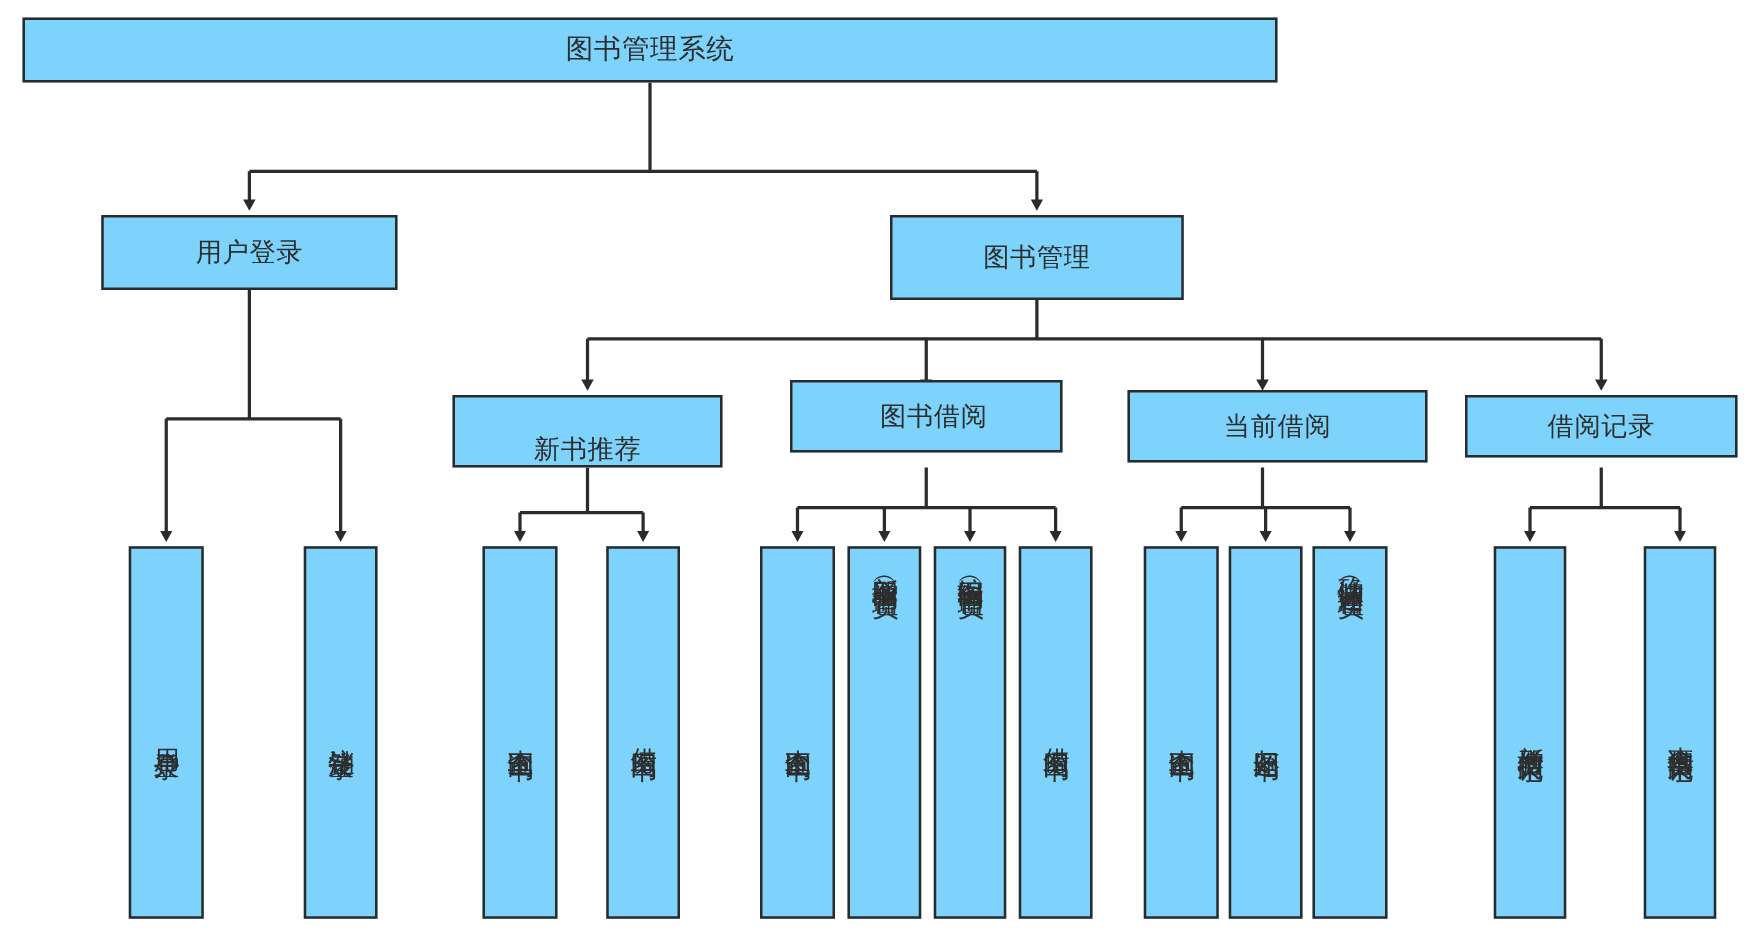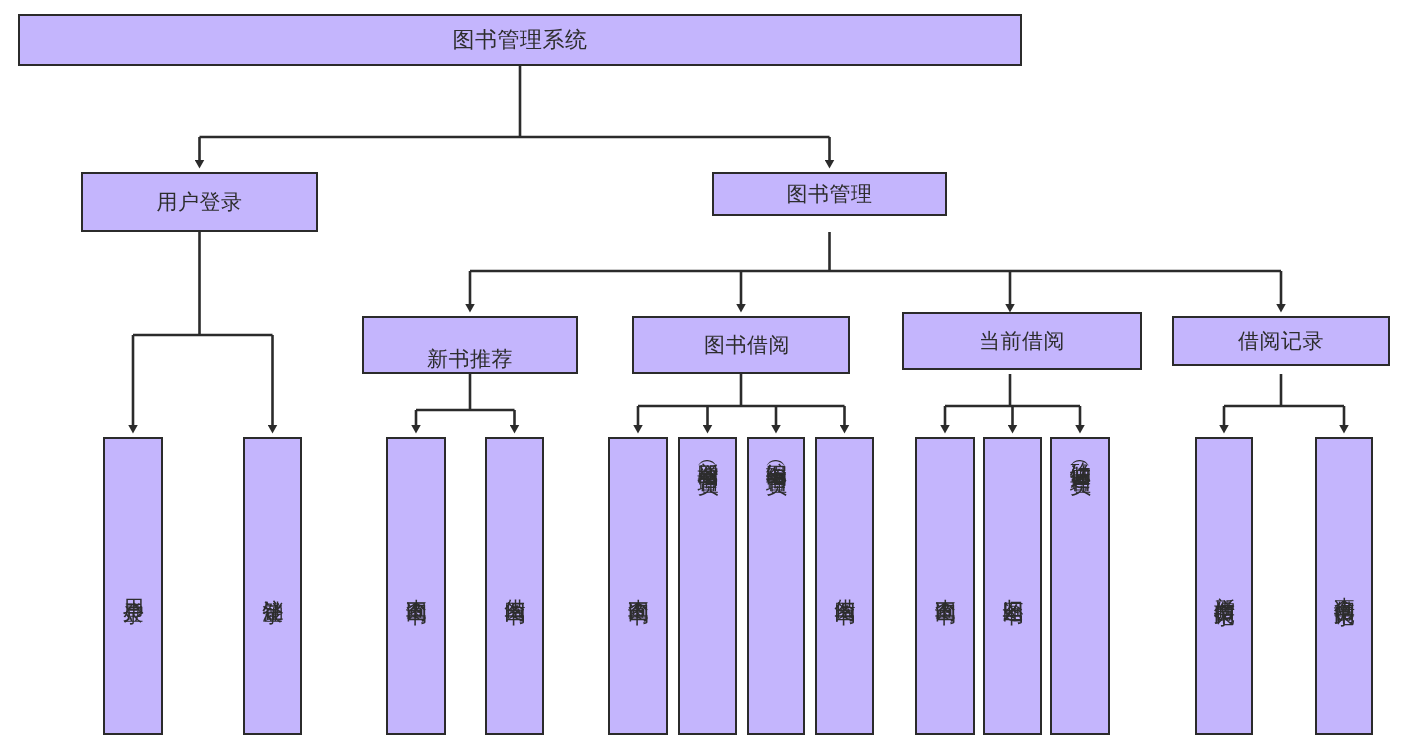--- a/index.html
+++ b/index.html
@@ -21,21 +21,21 @@
     position: absolute;
     left: 0;
     top: 0;
     width: 1405px;
     height: 747px;
     pointer-events: none;
   }
   .node {
     position: absolute;
     box-sizing: border-box;
-    background: #c4b5fd;
+    background: #7dd3fc;
     border: 2px solid #2b2b2b;
     display: flex;
     align-items: center;
     justify-content: center;
     z-index: 2;
   }
   .node .node-label {
     color: #2d2d2d;
     text-align: center;
     line-height: 1.18;
@@ -126,27 +126,27 @@
       </g>
   </svg>
 
   <div id="node-layer">
       <div class="node horiz root" style="left: 18px; top: 14px; width: 1004px; height: 52px;">
         <span class="node-label">图书管理系统</span>
       </div>
       <div class="node horiz" style="left: 81px; top: 172px; width: 237px; height: 60px;">
         <span class="node-label">用户登录</span>
       </div>
-      <div class="node horiz" style="left: 712px; top: 172px; width: 235px; height: 44px;">
+      <div class="node horiz" style="left: 712px; top: 172px; width: 235px; height: 68px;">
         <span class="node-label">图书管理</span>
       </div>
       <div class="node horiz" style="left: 362px; top: 316px; width: 216px; height: 58px; align-items: flex-end;">
         <span class="node-label">新书推荐</span>
       </div>
-      <div class="node horiz" style="left: 632px; top: 316px; width: 218px; height: 58px; padding-left: 12px;">
+      <div class="node horiz" style="left: 632px; top: 304px; width: 218px; height: 58px; padding-left: 12px;">
         <span class="node-label">图书借阅</span>
       </div>
       <div class="node horiz" style="left: 902px; top: 312px; width: 240px; height: 58px;">
         <span class="node-label">当前借阅</span>
       </div>
       <div class="node horiz" style="left: 1172px; top: 316px; width: 218px; height: 50px;">
         <span class="node-label">借阅记录</span>
       </div>
       <div class="node vert centered" style="left: 103px; top: 437px; width: 60px; height: 298px;">
         <span class="node-label">用户登录</span>

